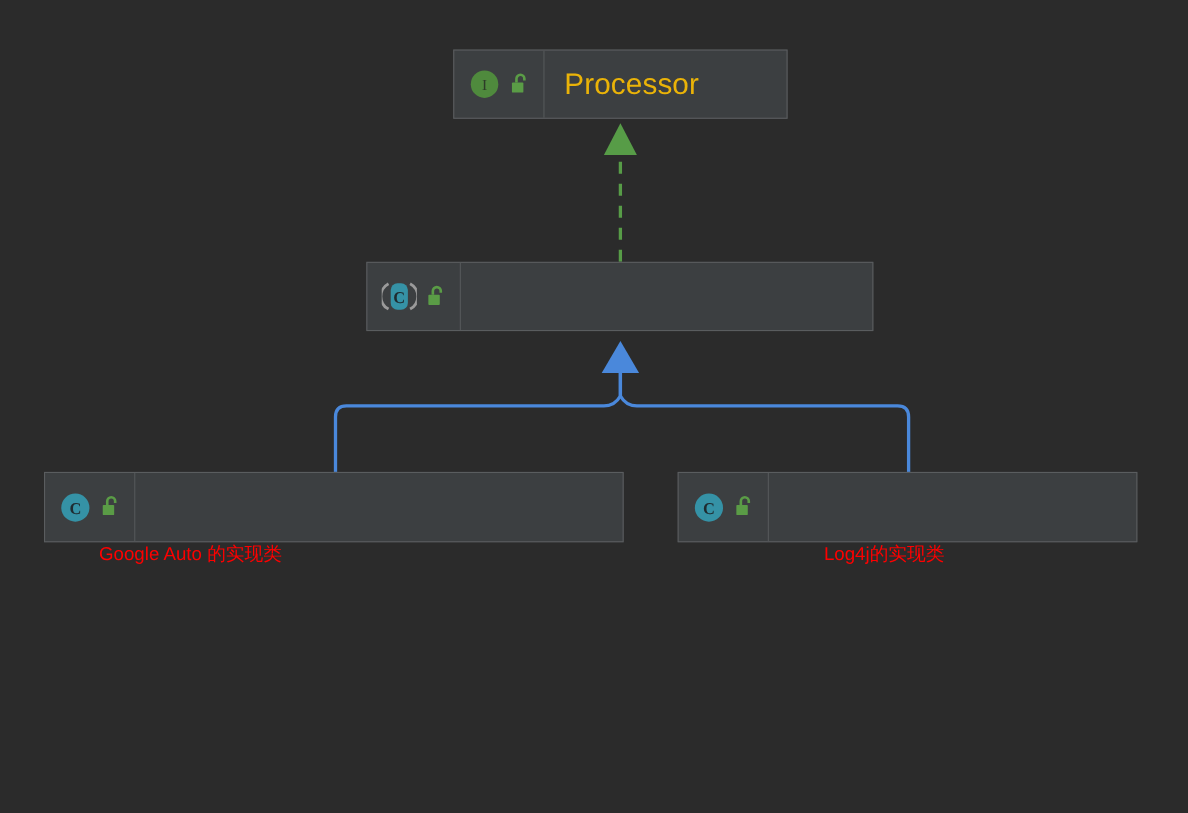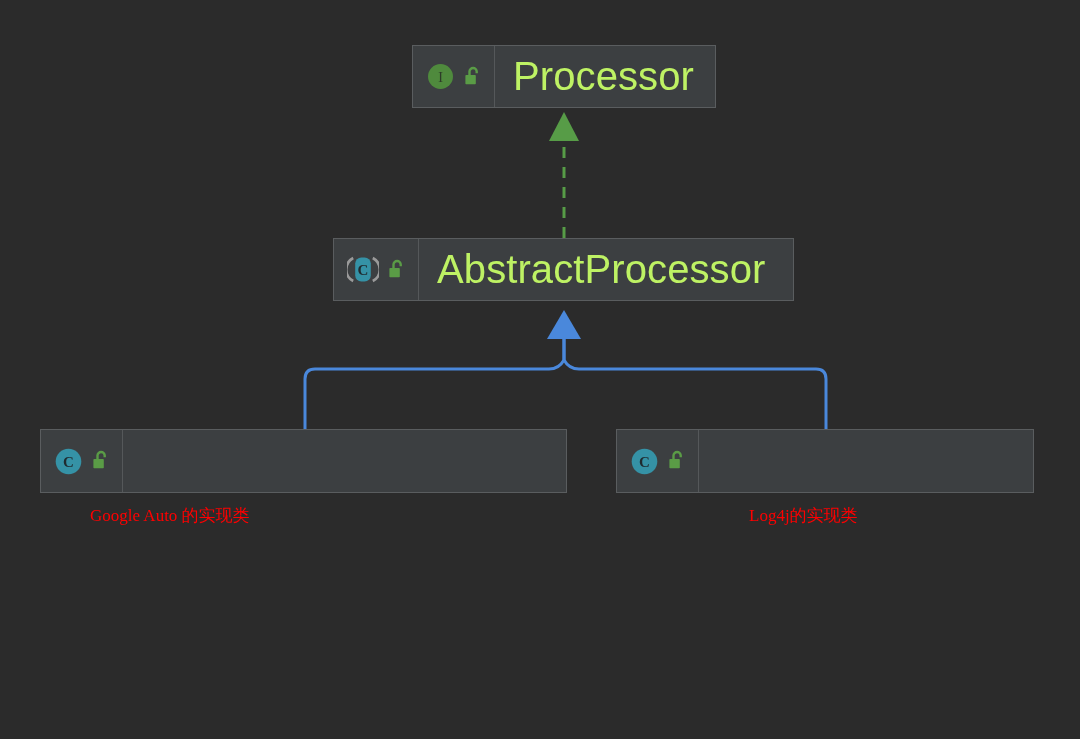--- a/index.html
+++ b/index.html
@@ -44,41 +44,40 @@
     justify-content: center;
     gap: 7px;
     padding: 0 11px 0 13px;
     border-right: 1px solid #55585a;
     flex: 0 0 auto;
   }
   .node-title {
     display: flex;
     align-items: center;
     padding: 0 18px 0 18px;
-    color: #bef264;
-    font-size: 40px;
+    color: #eab308;
+    font-size: 27px;
     letter-spacing: 0.1px;
     white-space: nowrap;
   }
 
   
   .ico {
     display: block;
     flex: 0 0 auto;
   }
 
   
   .annotation {
     position: absolute;
     color: #fe0000;
     font-size: 17px;
     white-space: nowrap;
     z-index: 9;
-    font-family: Liberation Serif, serif;
-    margin-top: 12px;
+    font-family: Liberation Sans, sans-serif;
   }
 </style>
 </head>
 <body>
 
 <div id="canvas">
 
   <svg id="edges" viewBox="0 0 1080 739" width="1080" height="739">
 
     <g>
@@ -119,21 +118,20 @@
         <path d="M6.2 3 A13 13 0 0 0 6.2 26" fill="none" stroke="#9a9a9a" stroke-width="2.6"></path>
         <path d="M25.8 3 A13 13 0 0 1 25.8 26" fill="none" stroke="#9a9a9a" stroke-width="2.6"></path>
         <rect x="8.2" y="2.4" width="15.6" height="24.2" rx="6.2" fill="#3592a6"></rect>
         <text x="16" y="20" text-anchor="middle" font-family="Liberation Serif, serif" font-size="15" font-weight="bold" fill="#1f2b30">C</text>
       </svg>
       <svg class="ico" width="21" height="22" viewBox="0 0 21 22">
         <path d="M7.5 9 L7.5 5.6 A3.6 3.6 0 0 1 14.7 5.6 L14.7 7.2" fill="none" stroke="#5a9c46" stroke-width="2.4"></path>
         <rect x="3.4" y="9" width="10.4" height="9.2" rx="0.8" fill="#5a9c46"></rect>
       </svg>
     </div>
-    <div class="node-title">AbstractProcessor</div>
   </div>
 
   <div class="uml-node" style="left:40px; top:429px; width:527px; height:64px;">
     <div class="node-gutter">
 
       <svg class="ico" width="29" height="29" viewBox="0 0 29 29">
         <circle cx="14.5" cy="14.5" r="12.8" fill="#3592a6"></circle>
         <text x="14.5" y="20" text-anchor="middle" font-family="Liberation Serif, serif" font-size="15" font-weight="bold" fill="#1f2b30">C</text>
       </svg>
       <svg class="ico" width="21" height="22" viewBox="0 0 21 22">

